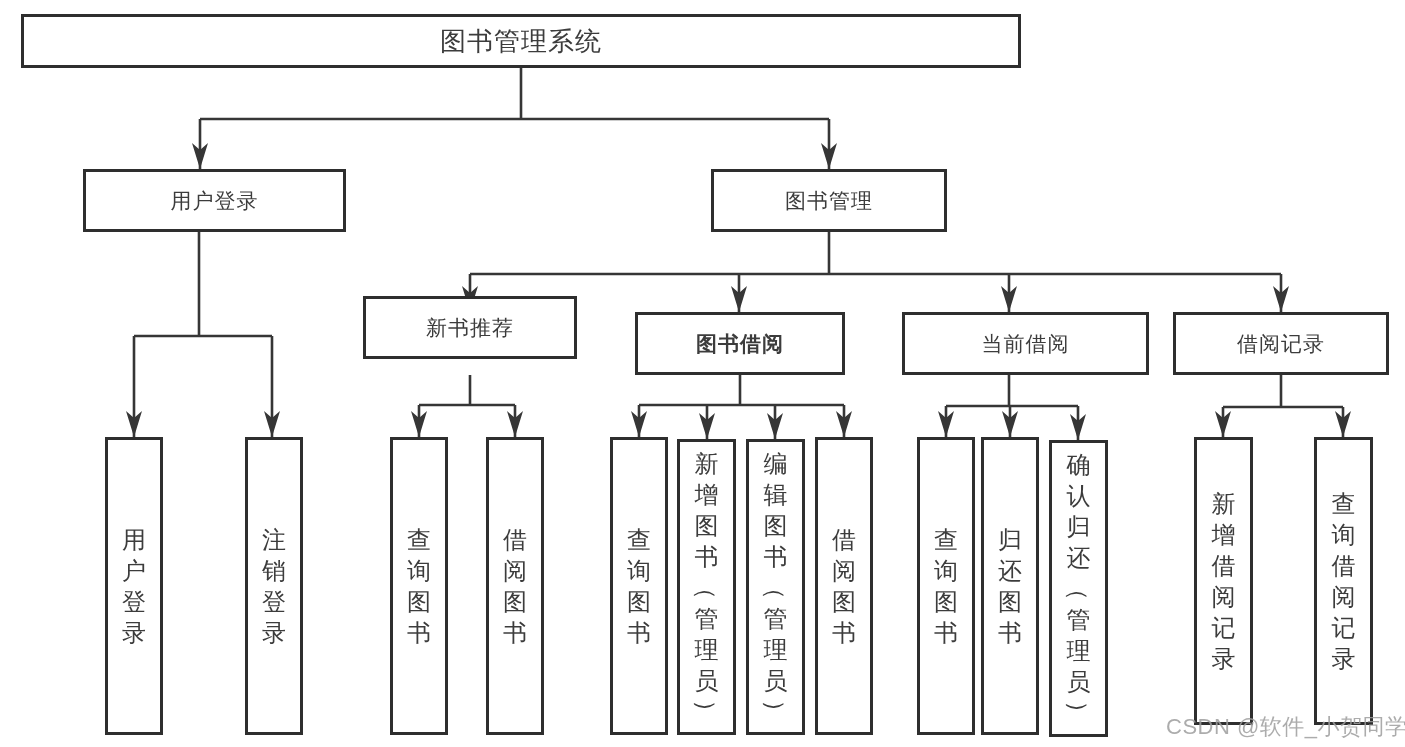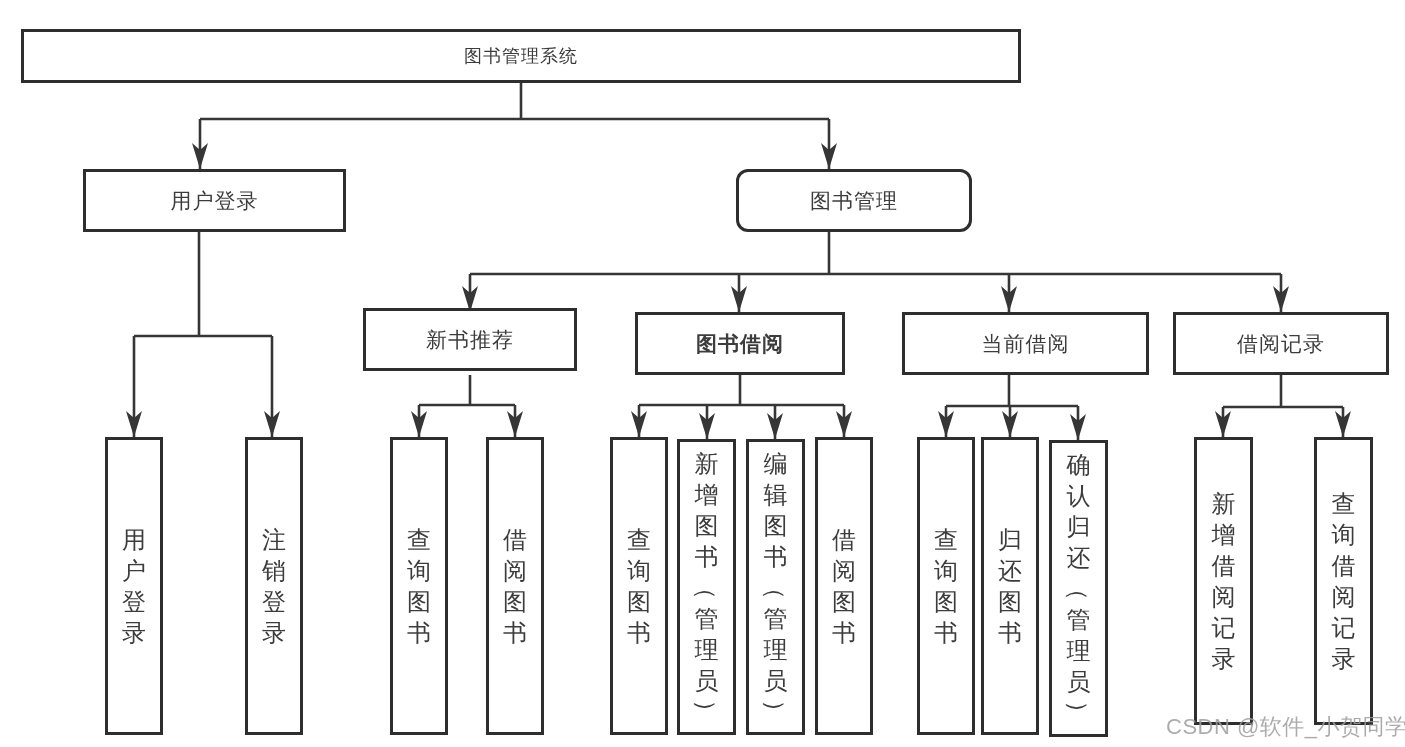--- a/index.html
+++ b/index.html
@@ -9,21 +9,21 @@
   }
   svg.wires{position:absolute;left:0;top:0;z-index:1;}
   svg.wires path{stroke:var(--line,#363636);stroke-width:2.6;fill:none;}
   svg.wires polygon{fill:var(--line,#363636);stroke:none;}
   .hbox{
     position:absolute;box-sizing:border-box;background:#ffffff;
     border:3px solid var(--border,#2e2e2e);
     display:flex;align-items:center;justify-content:center;
     font-size:21px;letter-spacing:1px;color:var(--text,#3c3c3c);z-index:2;
   }
-  .hbox.root{font-size:18px;margin-top:15px;}
+  .hbox.root{font-size:26px;}
   .vbox{
     position:absolute;box-sizing:border-box;background:#ffffff;
     border:3px solid var(--border,#2e2e2e);
     display:flex;flex-direction:column;align-items:center;justify-content:center;
     font-size:24px;color:var(--text,#3c3c3c);z-index:2;
   }
   .vchar{display:block;height:31px;line-height:31px;text-align:center;width:100%;}
   .vrot{transform:rotate(90deg);}
   .watermark{
     position:absolute;left:1166px;top:712px;z-index:3;
@@ -69,23 +69,23 @@
     <polygon points="946,437 954,411 946,418 938,411"></polygon>
     <polygon points="1010,437 1018,411 1010,418 1002,411"></polygon>
     <polygon points="1078,440 1086,414 1078,421 1070,414"></polygon>
     <polygon points="1223,437 1231,411 1223,418 1215,411"></polygon>
     <polygon points="1343,437 1351,411 1343,418 1335,411"></polygon>
   </svg>
 
   <div class="hbox root" style="left:21px;top:14px;width:1000px;height:54px;">图书管理系统</div>
 
   <div class="hbox" style="left:83px;top:169px;width:263px;height:63px;">用户登录</div>
-  <div class="hbox" style="left:736px;top:169px;width:236px;height:63px;border-radius:12px;">图书管理</div>
+  <div class="hbox" style="left:711px;top:169px;width:236px;height:63px;">图书管理</div>
 
-  <div class="hbox" style="left:363px;top:308px;width:214px;height:63px;">新书推荐</div>
+  <div class="hbox" style="left:363px;top:296px;width:214px;height:63px;">新书推荐</div>
   <div class="hbox" style="left:635px;top:312px;width:210px;height:63px;font-weight:bold;">图书借阅</div>
   <div class="hbox" style="left:902px;top:312px;width:247px;height:63px;">当前借阅</div>
   <div class="hbox" style="left:1173px;top:312px;width:216px;height:63px;">借阅记录</div>
 
   <div class="vbox" style="left:105px;top:437px;width:58px;height:298px;">
       <span class="vchar">用</span>
       <span class="vchar">户</span>
       <span class="vchar">登</span>
       <span class="vchar">录</span>
     </div>

